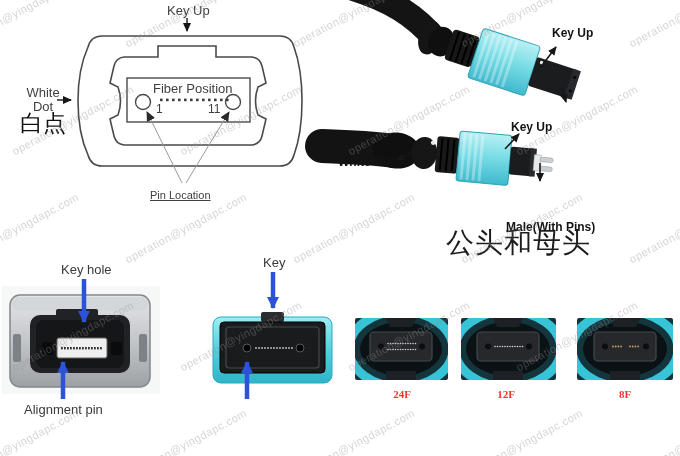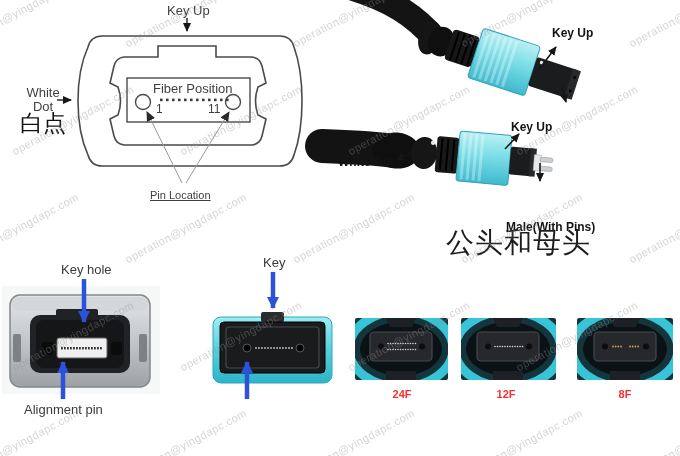--- a/index.html
+++ b/index.html
@@ -7,21 +7,21 @@
          font-family:"Liberation Sans","DejaVu Sans",sans-serif;}
   svg{position:absolute;left:0;top:0;}
   .lbl{position:absolute;color:#3f3f3f;font-size:13px;line-height:14px;white-space:nowrap;}
   .lbl-bold{position:absolute;color:#141414;font-weight:bold;font-size:12px;white-space:nowrap;}
   .lbl-gray{position:absolute;color:#3a3a3a;font-size:13px;white-space:nowrap;}
   .wrap{white-space:normal;text-align:center;}
   .cn{position:absolute;color:#1d1d1d;font-family:"Liberation Serif","DejaVu Serif",serif;}
   .cn-small{font-size:23px;line-height:24px;color:#111;}
   .cn-cap1{font-size:28px;letter-spacing:1px;}
   .cn-cap2{font-size:30px;letter-spacing:1px;}
-  .red{position:absolute;color:#f53131;font-weight:bold;font-size:11px;text-align:center;white-space:nowrap;}
+  .red{position:absolute;color:#f53131;font-weight:bold;font-size:11px;text-align:center;white-space:nowrap;font-family:Liberation Serif, serif;}
   .wm-layer{position:absolute;left:0;top:0;width:680px;height:456px;pointer-events:none;z-index:6;}
   .wm{position:absolute;color:rgba(145,145,145,0.38);font-size:11px;letter-spacing:.5px;
       transform:rotate(-28deg);white-space:nowrap;}
   .labels{position:absolute;left:0;top:0;width:680px;height:428px;z-index:4;padding-left:41px;}
 </style>
 </head>
 <body>
 
 <div class="stage">
 

